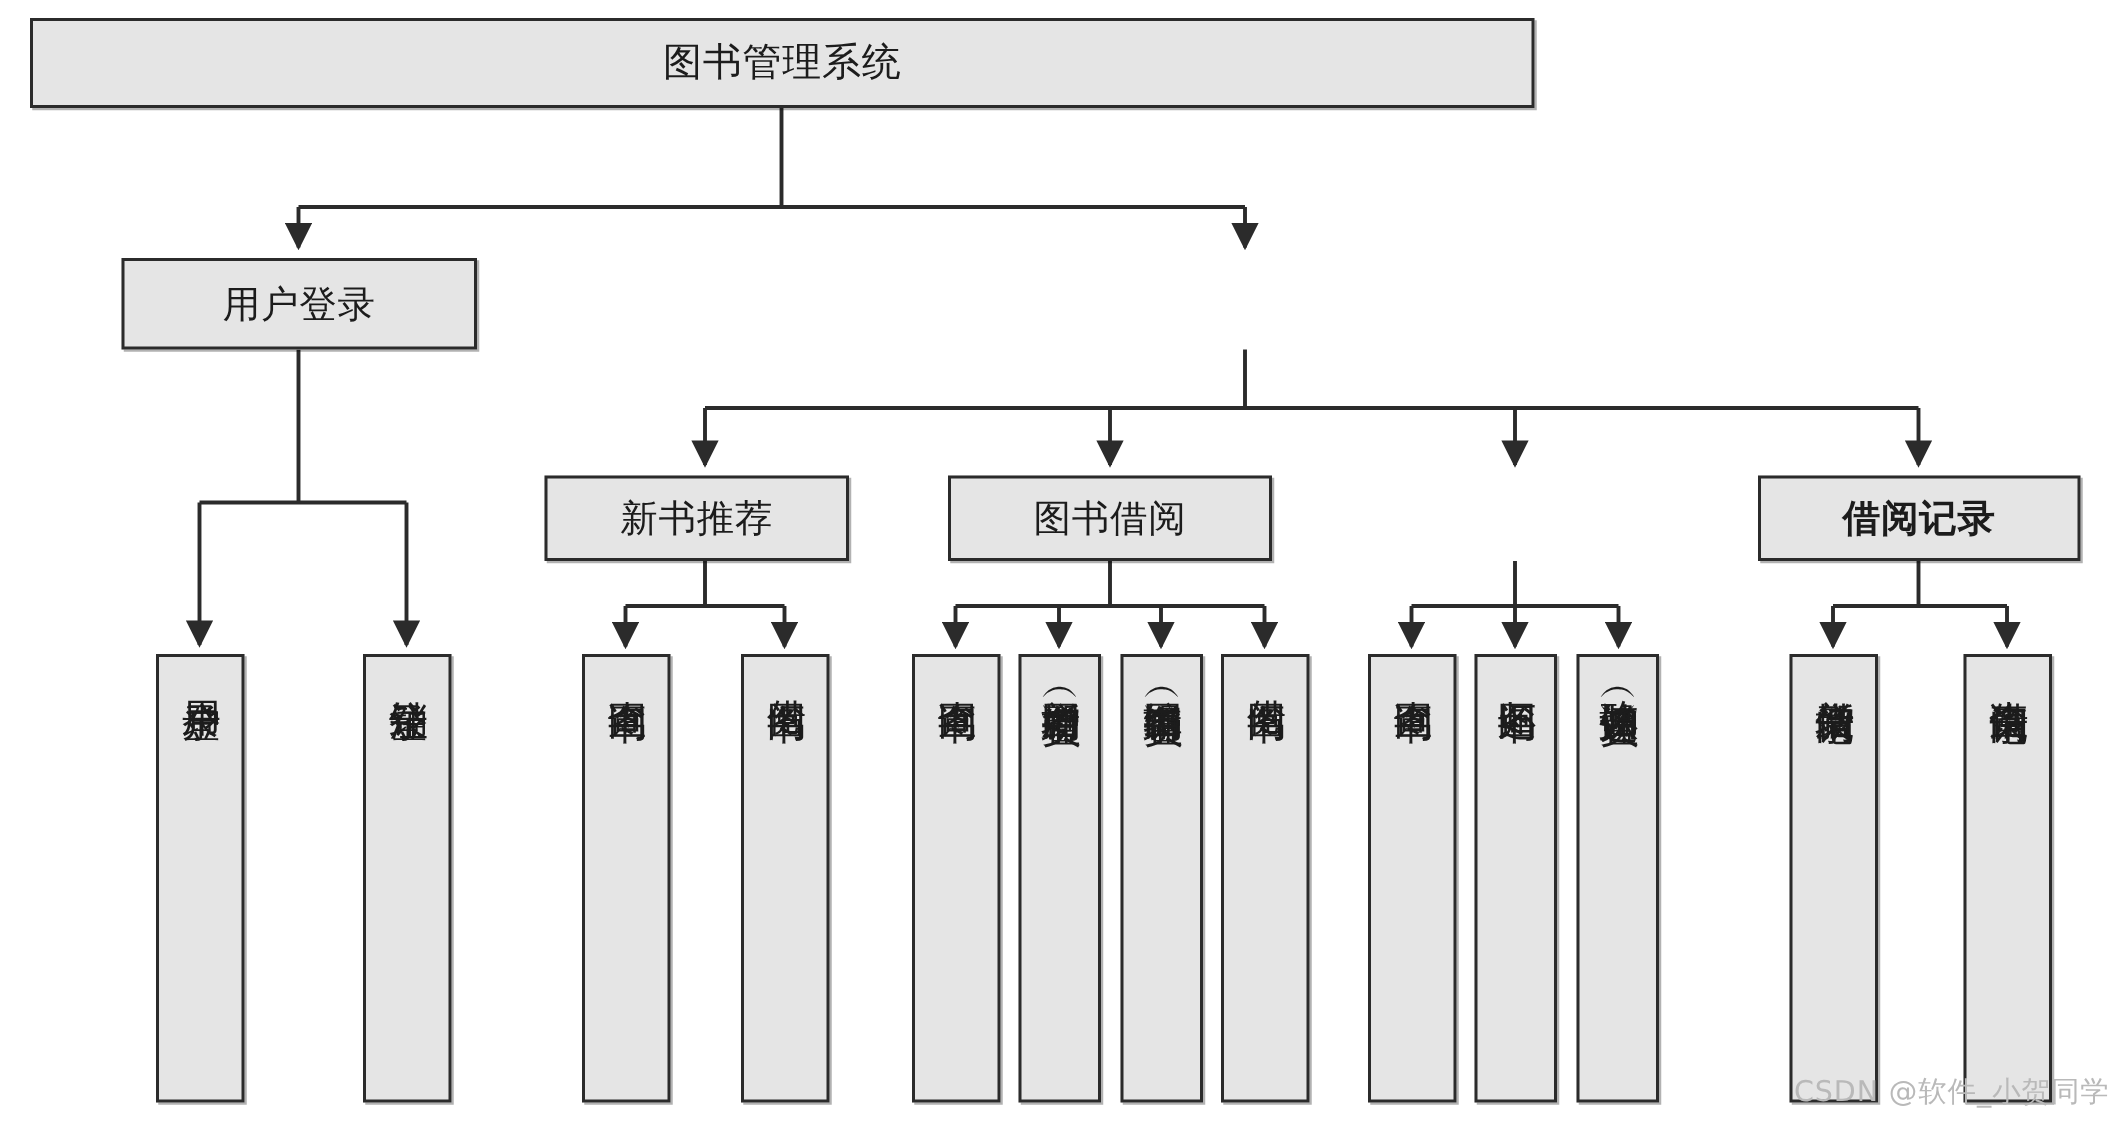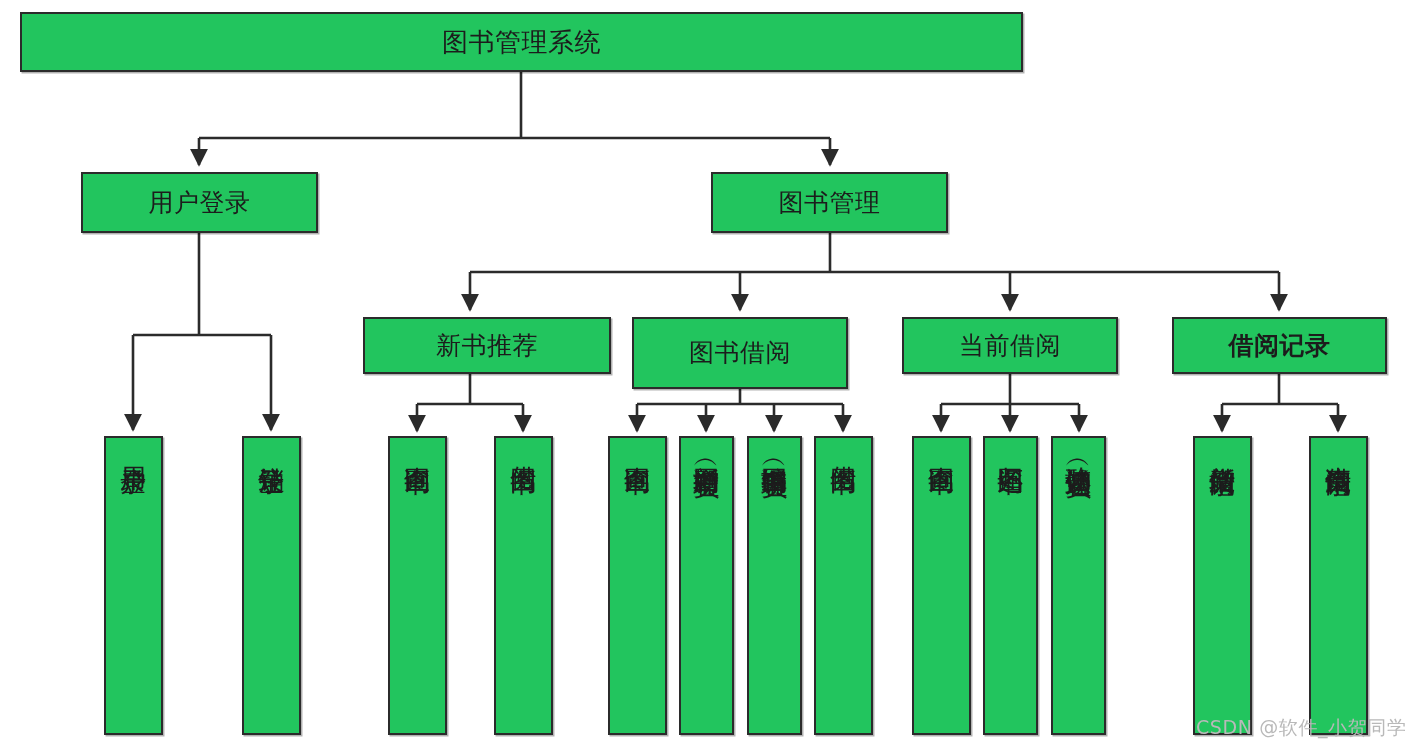--- a/index.html
+++ b/index.html
@@ -23,21 +23,21 @@
     left: 0;
     top: 0;
     width: 1405px;
     height: 747px;
     pointer-events: none;
   }
   .node {
     position: absolute;
     box-sizing: border-box;
     border: 2.5px solid #2b2b2b;
-    background: #22c55e;
+    background: #e5e5e5;
     display: flex;
     align-items: center;
     justify-content: center;
     color: #1c1c1c;
     box-shadow: 1.5px 1.5px 0 rgba(0,0,0,0.30);
   }
   .node-label {
     display: block;
     letter-spacing: 0.5px;
     white-space: nowrap;
@@ -128,32 +128,26 @@
     </g>
   </svg>
 
   <div class="node horiz root" style="left:20px; top:12px; width:1003px; height:60px;">
     <span class="node-label">图书管理系统</span>
   </div>
 
   <div class="node horiz" style="left:81px; top:172px; width:237px; height:61px;">
     <span class="node-label">用户登录</span>
   </div>
-  <div class="node horiz" style="left:711px; top:172px; width:237px; height:61px;">
-    <span class="node-label">图书管理</span>
-  </div>
 
-  <div class="node horiz" style="left:363px; top:317px; width:248px; height:57px;">
+  <div class="node horiz" style="left:363px; top:317px; width:203px; height:57px;">
     <span class="node-label">新书推荐</span>
   </div>
-  <div class="node horiz" style="left:632px; top:317px; width:216px; height:72px;">
+  <div class="node horiz" style="left:632px; top:317px; width:216px; height:57px;">
     <span class="node-label">图书借阅</span>
-  </div>
-  <div class="node horiz" style="left:902px; top:317px; width:216px; height:57px;">
-    <span class="node-label">当前借阅</span>
   </div>
   <div class="node horiz" style="left:1172px; top:317px; width:215px; height:57px;font-weight:bold;">
     <span class="node-label">借阅记录</span>
   </div>
 
   <div class="node vert" style="left:104px; top:436px; width:59px; height:299px;">
     <span class="node-label">用户登录</span>
   </div>
   <div class="node vert" style="left:242px; top:436px; width:59px; height:299px;">
     <span class="node-label">注销登录</span>

